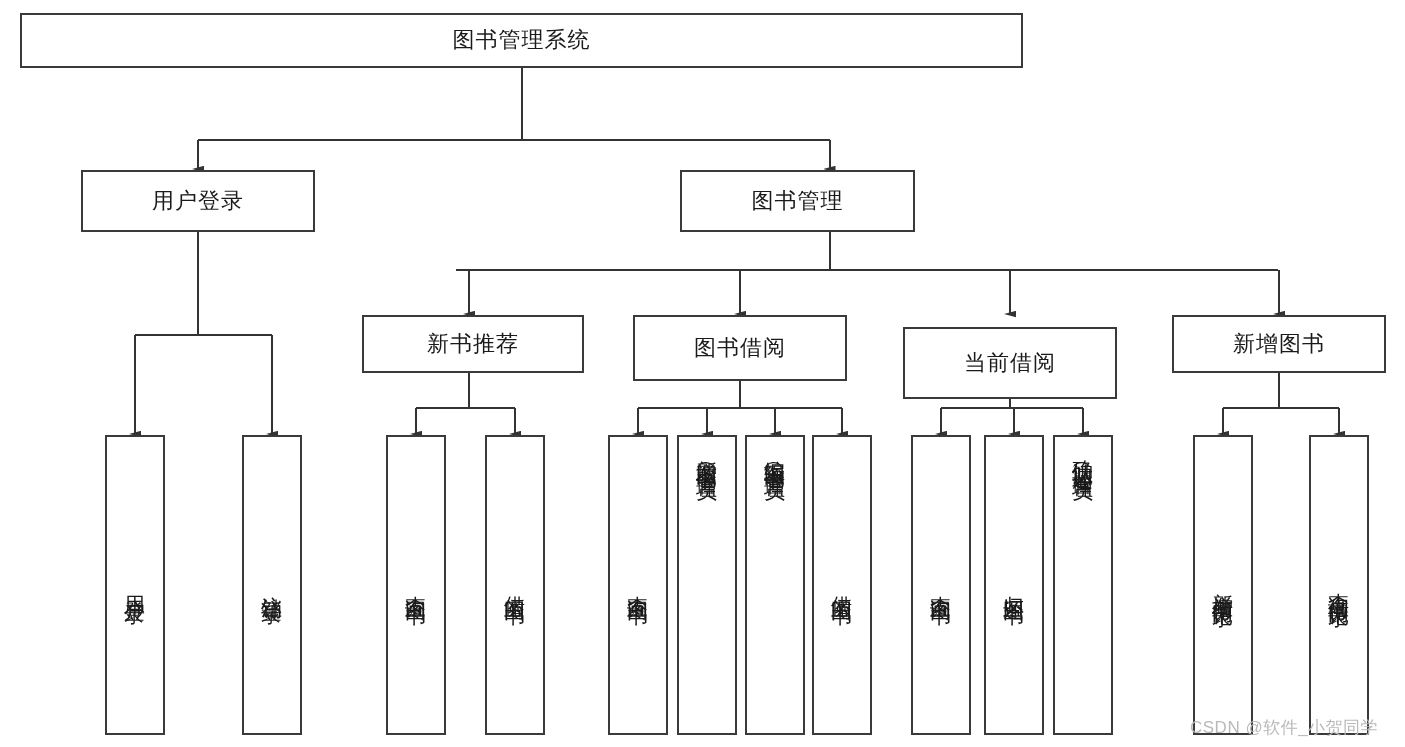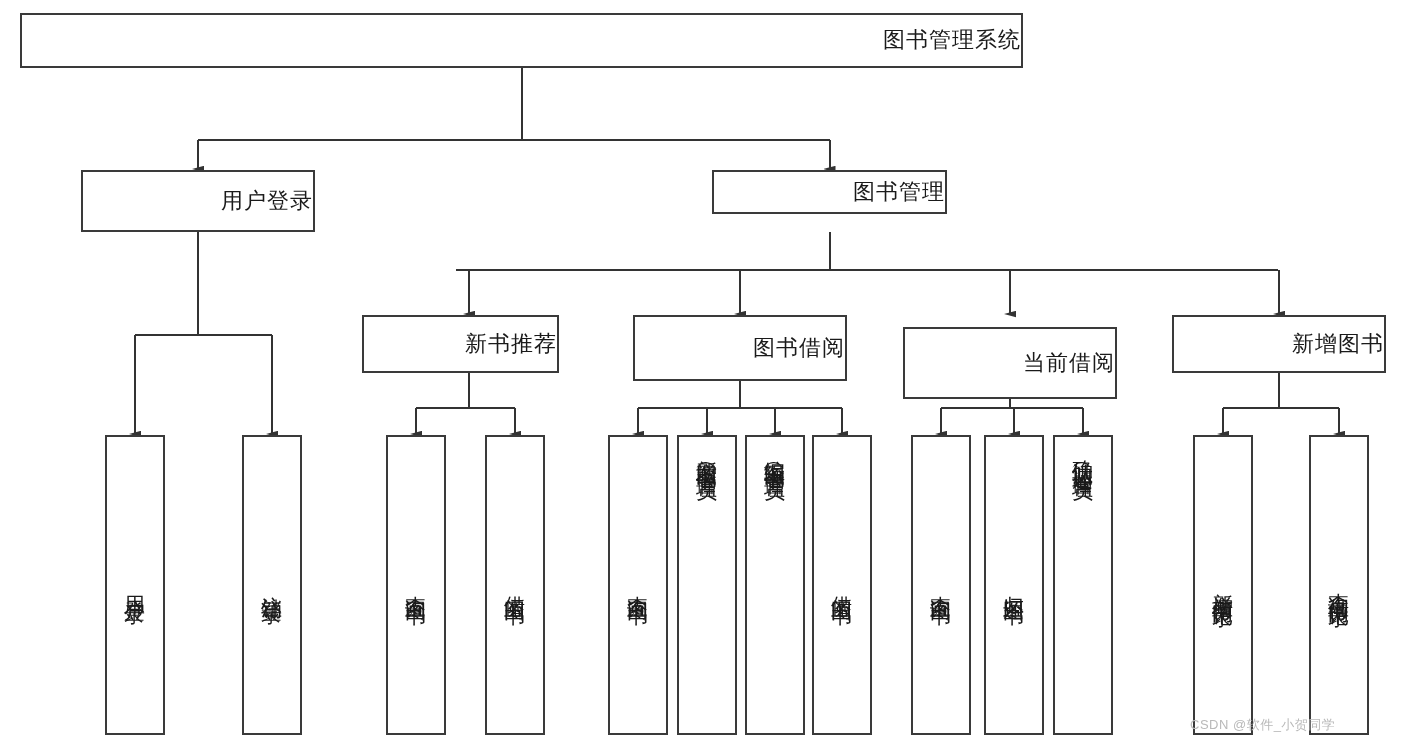--- a/index.html
+++ b/index.html
@@ -25,21 +25,21 @@
     height: 747px;
     pointer-events: none;
   }
   .node {
     position: absolute;
     box-sizing: border-box;
     background: #ffffff;
     border: 2px solid #3a3a3a;
     display: flex;
     align-items: center;
-    justify-content: flex-end;
+    justify-content: center;
     color: #1a1a1a;
   }
   .node-h .label {
     font-size: 22px;
     line-height: 1.1;
     letter-spacing: 1px;
     white-space: nowrap;
   }
   .node-v {
     align-items: flex-start;
@@ -53,21 +53,21 @@
     letter-spacing: 3px;
     line-height: 1.0;
     white-space: nowrap;
   }
   .node-v.v-center {
     align-items: center;
     padding-top: 0;
   }
   .watermark {
     position: absolute;
-    font-size: 13px;
+    font-size: 17px;
     color: #b9b9b9;
     white-space: nowrap;
     letter-spacing: 0.5px;
   }
 </style>
 </head>
 <body>
 
 <div id="diagram-root">
 
@@ -114,24 +114,24 @@
       </g>
   </svg>
 
   <div id="node-layer">
       <div class="node node-h" style="left: 20px; top: 13px; width: 1003px; height: 55px;">
         <span class="label">图书管理系统</span>
       </div>
       <div class="node node-h" style="left: 81px; top: 170px; width: 234px; height: 62px;">
         <span class="label">用户登录</span>
       </div>
-      <div class="node node-h" style="left: 712px; top: 170px; width: 235px; height: 44px;">
+      <div class="node node-h" style="left: 680px; top: 170px; width: 235px; height: 62px;">
         <span class="label">图书管理</span>
       </div>
-      <div class="node node-h" style="left: 362px; top: 315px; width: 197px; height: 58px;">
+      <div class="node node-h" style="left: 362px; top: 315px; width: 222px; height: 58px;">
         <span class="label">新书推荐</span>
       </div>
       <div class="node node-h" style="left: 633px; top: 315px; width: 214px; height: 66px;">
         <span class="label">图书借阅</span>
       </div>
       <div class="node node-h" style="left: 903px; top: 315px; width: 214px; height: 72px; margin-top: 12px;">
         <span class="label">当前借阅</span>
       </div>
       <div class="node node-h" style="left: 1172px; top: 315px; width: 214px; height: 58px;">
         <span class="label">新增图书</span>

